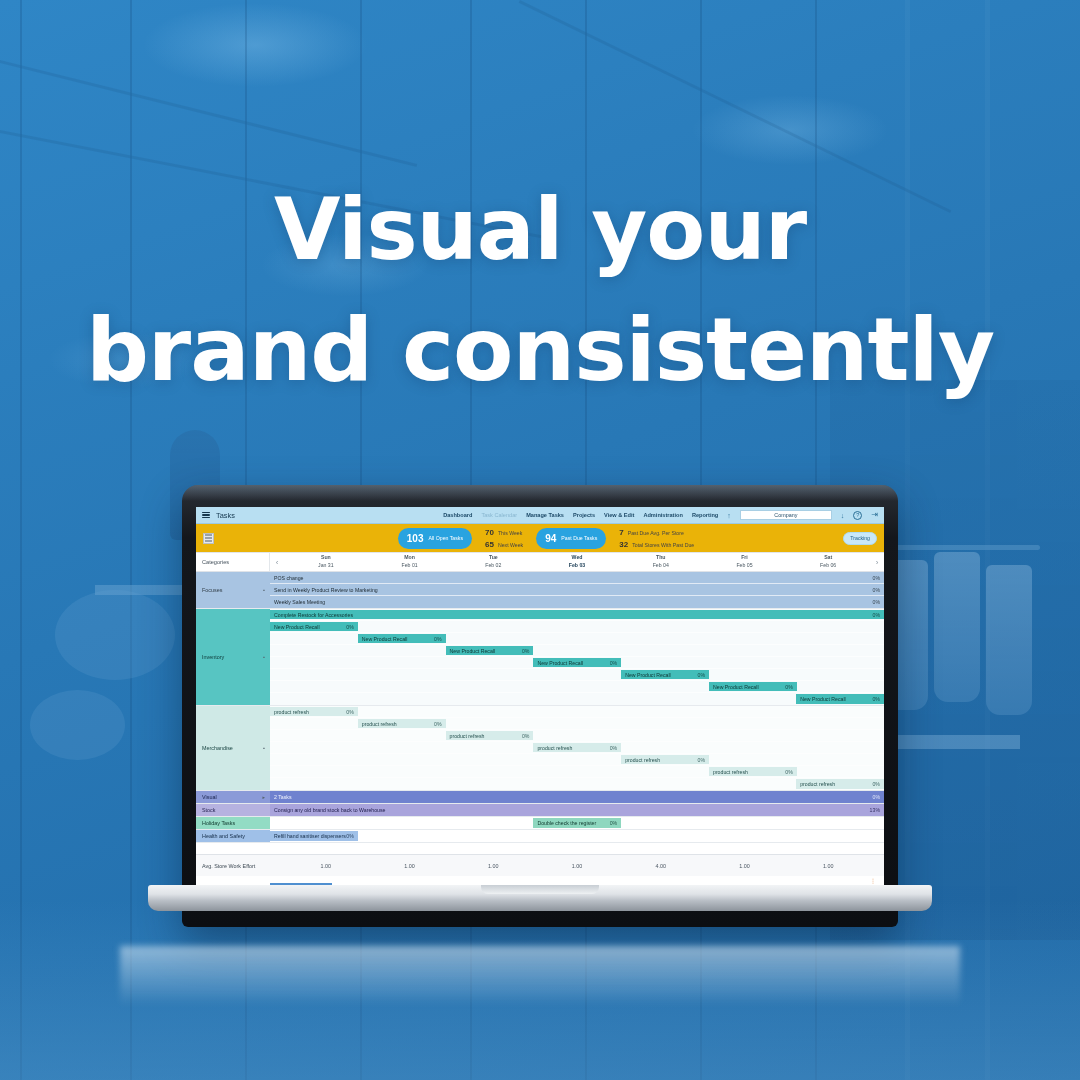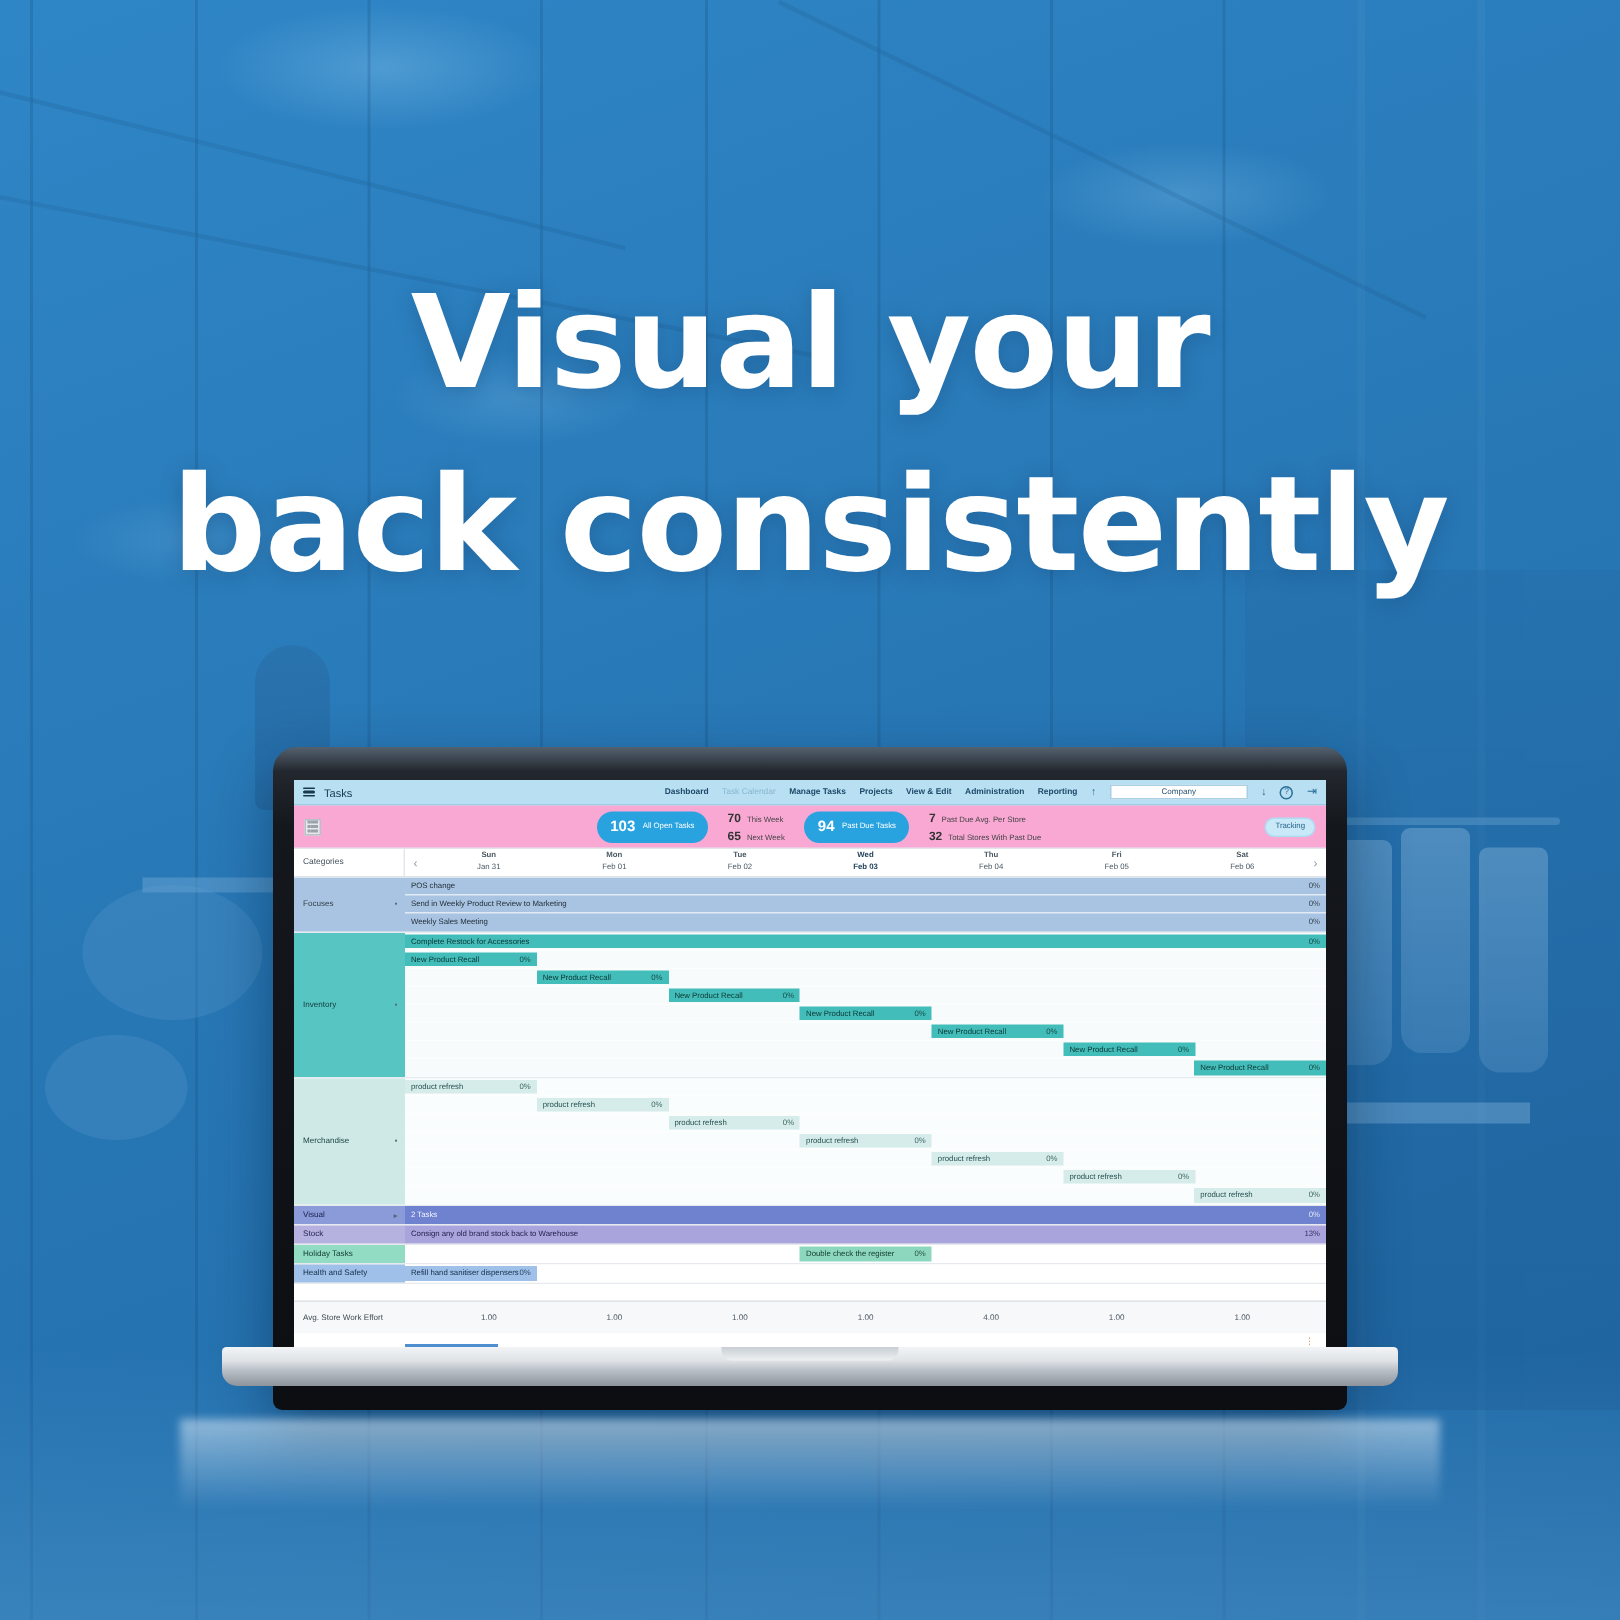--- a/index.html
+++ b/index.html
@@ -67,21 +67,21 @@
     font-family: "DejaVu Sans", sans-serif;
     font-weight: 700;
     font-size: 86px;
     line-height: 1.38;
     letter-spacing: -1px;
     text-shadow: 0 2px 14px rgba(10,45,85,.25);
   }
   .headline .l2 { display:block; font-size: 88px; }
 
   
-  .laptop { position: absolute; left: 182px; top: 498px; width: 716px; }
+  .laptop { position: absolute; left: 182px; top: 485px; width: 716px; }
   .lid {
     position: relative;
     background: linear-gradient(180deg, #2a2f36 0%, #14171c 12%, #0c0e12 100%);
     border-radius: 16px 16px 6px 6px;
     padding: 22px 14px 16px 14px;
     box-shadow: 0 16px 40px rgba(5,30,60,.45);
   }
   .lid::before {
     content:""; position:absolute; left:0; right:0; top:0; height:16px;
     border-radius:16px 16px 0 0;
@@ -127,21 +127,21 @@
     display:flex; align-items:center; justify-content:center; font-size:5.4px; color:#28506b;
   }
   .arrow-dn { color:#2a6f96; font-size:7px; }
   .circ-icon {
     width:9px;height:9px;border-radius:50%;border:1px solid #2a6f96;color:#2a6f96;
     display:flex;align-items:center;justify-content:center;font-size:5.6px;
   }
   .exit-icon { color:#2a6f96; font-size:8px; line-height:1; }
 
   .kpibar {
-    height: 29px; background:#f9a8d4; display:flex; align-items:center;
+    height: 29px; background:#eab308; display:flex; align-items:center;
     padding: 12px 7px; gap: 1px; border-bottom:1px solid #e2e6ea; position:relative;
   }
   .grid-icon {
     width:11px;height:11px;background:#e7e9ec;border:1px solid #b9bfc6;
     display:grid;grid-template-columns:repeat(3,1fr);grid-template-rows:repeat(3,1fr);gap:.6px;padding:.8px;
   }
   .grid-icon i { background:#9aa2aa; }
   .kpis { display:flex; align-items:center; gap:13px; margin: 0 auto; }
   .pill {
     background:#29a3e0; color:#fff; border-radius:11px; height:21px;
@@ -265,21 +265,21 @@
     <div class="table-left"></div>
     <div class="table-right"></div>
     <div class="butterfly" style="left:55px;top:590px;width:120px;height:90px;"></div>
     <div class="butterfly" style="left:30px;top:690px;width:95px;height:70px;"></div>
   </div>
   <div class="floor-shine"></div>
 </div>
 
 <div class="headline">
   <span>Visual your</span>
-  <span class="l2">back consistently</span>
+  <span class="l2">brand consistently</span>
 </div>
 
 <div class="laptop">
   <div class="lid">
     <div class="screen">
       <div class="app">
 
         <div class="topbar">
           <div class="hamburger">
               <i></i>

